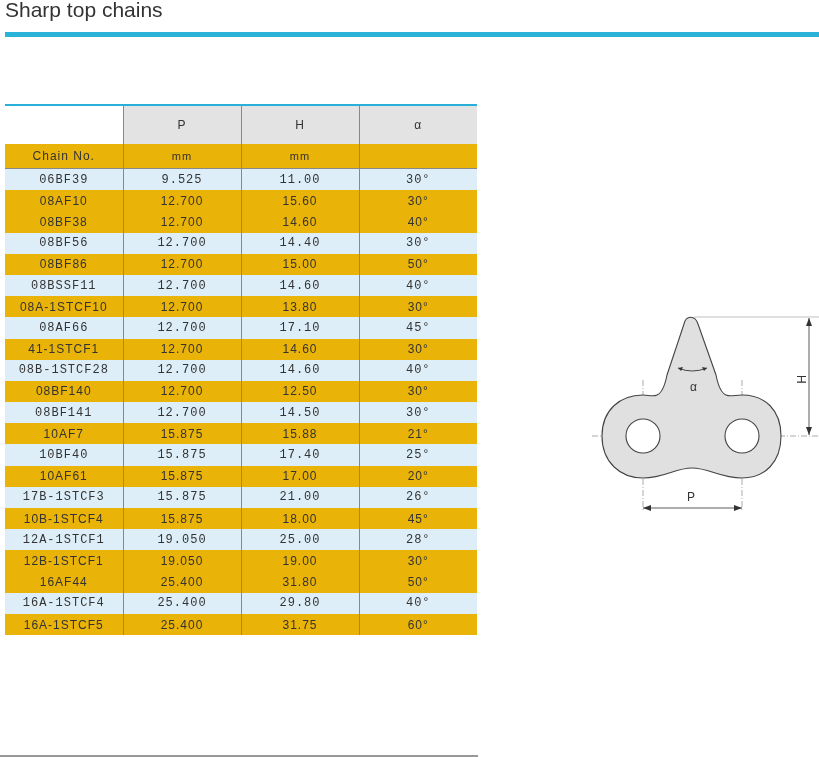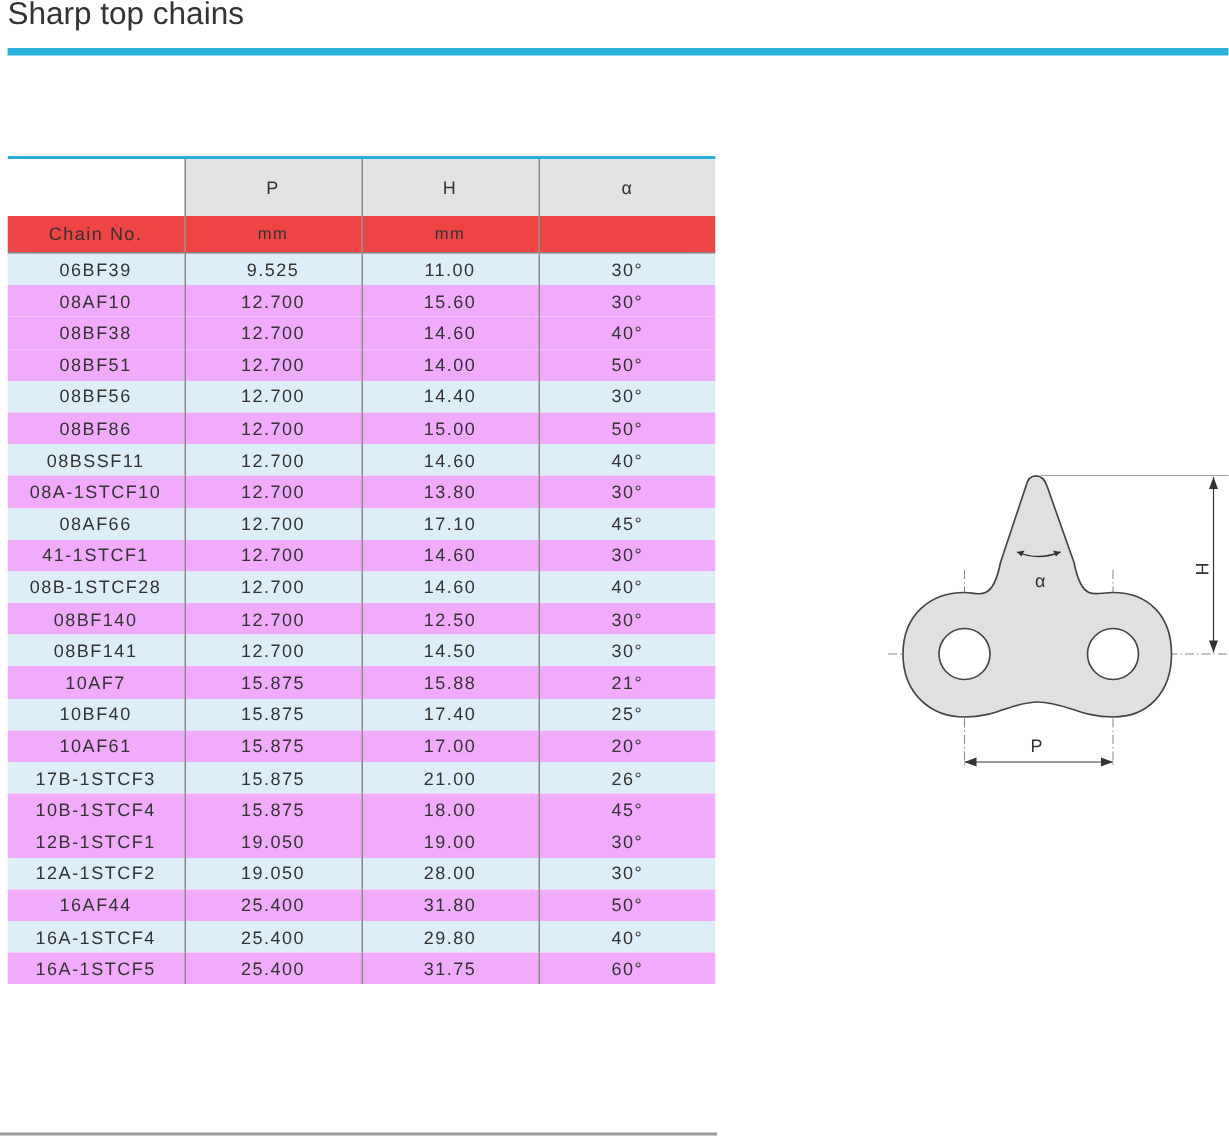--- a/index.html
+++ b/index.html
@@ -10,25 +10,25 @@
   .title-bar { position: absolute; left: 5px; top: 32px; width: 814px; height: 5px; background: #2ab3d9; }
   .table-wrap { position: absolute; left: 5px; top: 104px; width: 472px; height: 653px; overflow: hidden; }
   .table-topline { position: absolute; left: 0; top: 0; width: 472px; height: 2px; background: #29b0da; }
   table { position: absolute; left: 0; top: 2px; width: 472px; border-collapse: collapse;
           font-family: "Liberation Sans", sans-serif; font-size: 12px; color: #333; table-layout: fixed; }
   col.c0 { width: 118px; } col.c1 { width: 118px; } col.c2 { width: 118px; } col.c3 { width: 118px; }
   th, td { text-align: center; padding: 0; letter-spacing: 1px; }
   td + td, th + th { border-left: 1px solid #888; }
   .hdr1 th { height: 38px; font-weight: normal; background: #e3e3e3; vertical-align: middle; }
   .hdr1 th.blank { background: #ffffff; }
-  .hdr2 th { height: 24px; font-weight: normal; background: #ef4444; font-size: 11px; }
+  .hdr2 th { height: 24px; font-weight: normal; background: #eab308; font-size: 11px; }
   .hdr2 { border-bottom: 1px solid #888; }
   tr.row td { height: 21.2px; font-size: 12px; }
-  tr.row.odd td { background: #ddeef8; }
-  tr.row.even td { background: #f0abfc; }
+  tr.row.odd td { background: #ddeef8; font-family: Liberation Mono, monospace; }
+  tr.row.even td { background: #eab308; }
   .bottom-line { position: absolute; left: 0; top: 755px; width: 478px; height: 2px; background: #999; }
   .diagram { position: absolute; left: 590px; top: 310px; width: 229px; height: 210px; }
   .diagram svg { width: 229px; height: 210px; }
   .lbl { font-family: "Liberation Sans", sans-serif; font-size: 12px; fill: #333; }
 </style>
 </head>
 <body>
 
 <div class="title">Sharp top chains</div>
 <div class="title-bar"></div>
@@ -68,26 +68,20 @@
           <td>12.700</td>
           <td>15.60</td>
           <td>30°</td>
         </tr>
         <tr class="row even">
           <td>08BF38</td>
           <td>12.700</td>
           <td>14.60</td>
           <td>40°</td>
         </tr>
-        <tr class="row even">
-          <td>08BF51</td>
-          <td>12.700</td>
-          <td>14.00</td>
-          <td>50°</td>
-        </tr>
         <tr class="row odd">
           <td>08BF56</td>
           <td>12.700</td>
           <td>14.40</td>
           <td>30°</td>
         </tr>
         <tr class="row even">
           <td>08BF86</td>
           <td>12.700</td>
           <td>15.00</td>
@@ -157,31 +151,31 @@
           <td>17B-1STCF3</td>
           <td>15.875</td>
           <td>21.00</td>
           <td>26°</td>
         </tr>
         <tr class="row even">
           <td>10B-1STCF4</td>
           <td>15.875</td>
           <td>18.00</td>
           <td>45°</td>
+        </tr>
+        <tr class="row odd">
+          <td>12A-1STCF1</td>
+          <td>19.050</td>
+          <td>25.00</td>
+          <td>28°</td>
         </tr>
         <tr class="row even">
           <td>12B-1STCF1</td>
           <td>19.050</td>
           <td>19.00</td>
-          <td>30°</td>
-        </tr>
-        <tr class="row odd">
-          <td>12A-1STCF2</td>
-          <td>19.050</td>
-          <td>28.00</td>
           <td>30°</td>
         </tr>
         <tr class="row even">
           <td>16AF44</td>
           <td>25.400</td>
           <td>31.80</td>
           <td>50°</td>
         </tr>
         <tr class="row odd">
           <td>16A-1STCF4</td>

